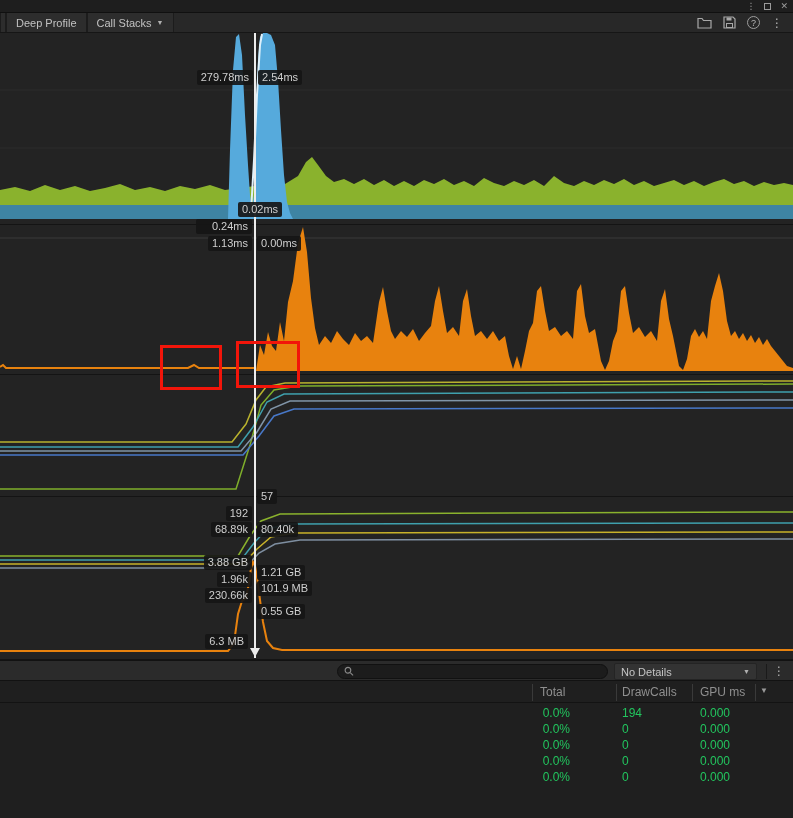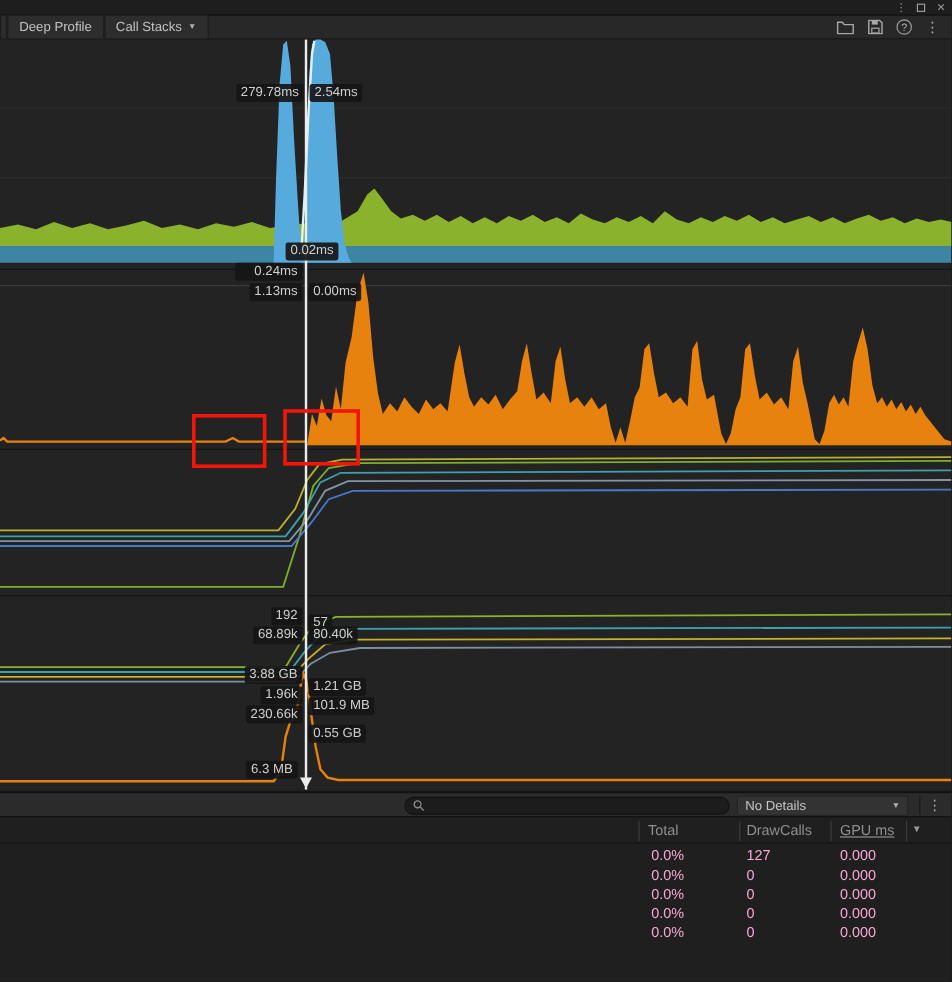--- a/index.html
+++ b/index.html
@@ -36,46 +36,46 @@
   
   .annotation { position: absolute; border: 3px solid #f2150a; z-index: 4; }
   #ann1 { left: 160px; top: 345px; width: 62px; height: 45px; }
   #ann2 { left: 236px; top: 341px; width: 64px; height: 47px; }
 
   
   .tip { position: absolute; z-index: 5; background: rgba(22,22,22,0.92); color: #cfcfcf; font-size: 11px; line-height: 13px; padding: 1px 4px; border-radius: 2px; white-space: nowrap; margin-top: 36px; }
   .t0 { right: 540px; top: 34px; }  .t1 { left: 258px; top: 34px; }
   .t2 { left: 238px; top: 166px; }  .t3 { right: 541px; top: 183px; padding-left: 16px; }
   .t4 { right: 541px; top: 200px; } .t5 { left: 257px; top: 200px; }
-  .t6 { left: 257px; top: 476px; }  .t7 { right: 541px; top: 470px; }
+  .t6 { left: 257px; top: 453px; }  .t7 { right: 541px; top: 470px; }
   .t8 { right: 541px; top: 486px; } .t9 { left: 257px; top: 486px; }
   .t10 { right: 541px; top: 519px; } .t11 { left: 257px; top: 529px; }
   .t12 { right: 541px; top: 536px; } .t13 { left: 257px; top: 545px; }
   .t14 { right: 541px; top: 552px; } .t15 { left: 257px; top: 568px; }
   .t16 { right: 545px; top: 598px; }
 
   
   .subtoolbar { position: absolute; top: 660px; left: 0; width: 793px; height: 21px; background: #2b2b2b; border-top: 1px solid #121212; border-bottom: 1px solid #121212; z-index: 6; }
   .search { position: absolute; left: 337px; top: 3px; width: 271px; height: 15px; background: #1c1c1c; border: 1px solid #111; border-radius: 8px; display: flex; align-items: center; padding: 0 6px; gap: 4px; }
   .search input { background: transparent; border: none; outline: none; color: #ccc; font-size: 11px; width: 100%; height: 12px; }
   .dropdown { position: absolute; left: 614px; top: 2px; width: 143px; height: 17px; background: #333333; border: 1px solid #242424; border-radius: 2px; display: flex; align-items: center; justify-content: space-between; padding: 0 6px; font-size: 11px; color: #c4c4c4; }
   .sub-sep { position: absolute; right: 26px; top: 3px; width: 1px; height: 15px; background: #1a1a1a; }
   .sub-kebab { position: absolute; right: 8px; top: 3px; color: #b0b0b0; font-size: 12px; }
 
   
   .details { position: absolute; top: 681px; left: 0; width: 793px; height: 137px; background: #1f1f1f; }
   .details-header { position: relative; height: 22px; border-bottom: 1px solid #131313; color: #8f8f8f; font-size: 12px; }
   .h-total { position: absolute; left: 540px; top: 4px; }
   .h-draw  { position: absolute; left: 622px; top: 4px; }
-  .h-gpu   { position: absolute; left: 700px; top: 4px; text-decoration: underline; }
+  .h-gpu   { position: absolute; left: 700px; top: 4px; }
   .h-sort  { position: absolute; left: 760px; top: 5px; font-size: 8px; color: #999; }
   .h-sep   { position: absolute; top: 3px; width: 1px; height: 17px; background: #3a3a3a; }
   .hs1 { left: 532px; } .hs2 { left: 616px; } .hs3 { left: 692px; } .hs4 { left: 755px; }
   .details-rows { position: relative; padding-top: 3px; }
-  .drow { position: relative; height: 16px; font-size: 12px; color: #f9a8d4; }
+  .drow { position: relative; height: 16px; font-size: 12px; color: #22c55e; }
   .c-total { position: absolute; left: 500px; width: 70px; text-align: right; }
   .c-draw  { position: absolute; left: 622px; }
   .c-gpu   { position: absolute; left: 700px; }
 </style>
 </head>
 <body>
 
 <div class="screen">
 
   <div class="titlebar">
@@ -189,21 +189,21 @@
       <div class="h-sep hs3"></div>
       <div class="h-sep hs4"></div>
       <span class="h-total">Total</span>
       <span class="h-draw">DrawCalls</span>
       <span class="h-gpu">GPU ms</span>
       <span class="h-sort">▼</span>
     </div>
     <div class="details-rows">
       <div class="drow">
         <span class="c-total">0.0%</span>
-        <span class="c-draw">127</span>
+        <span class="c-draw">194</span>
         <span class="c-gpu">0.000</span>
       </div>
       <div class="drow">
         <span class="c-total">0.0%</span>
         <span class="c-draw">0</span>
         <span class="c-gpu">0.000</span>
       </div>
       <div class="drow">
         <span class="c-total">0.0%</span>
         <span class="c-draw">0</span>

